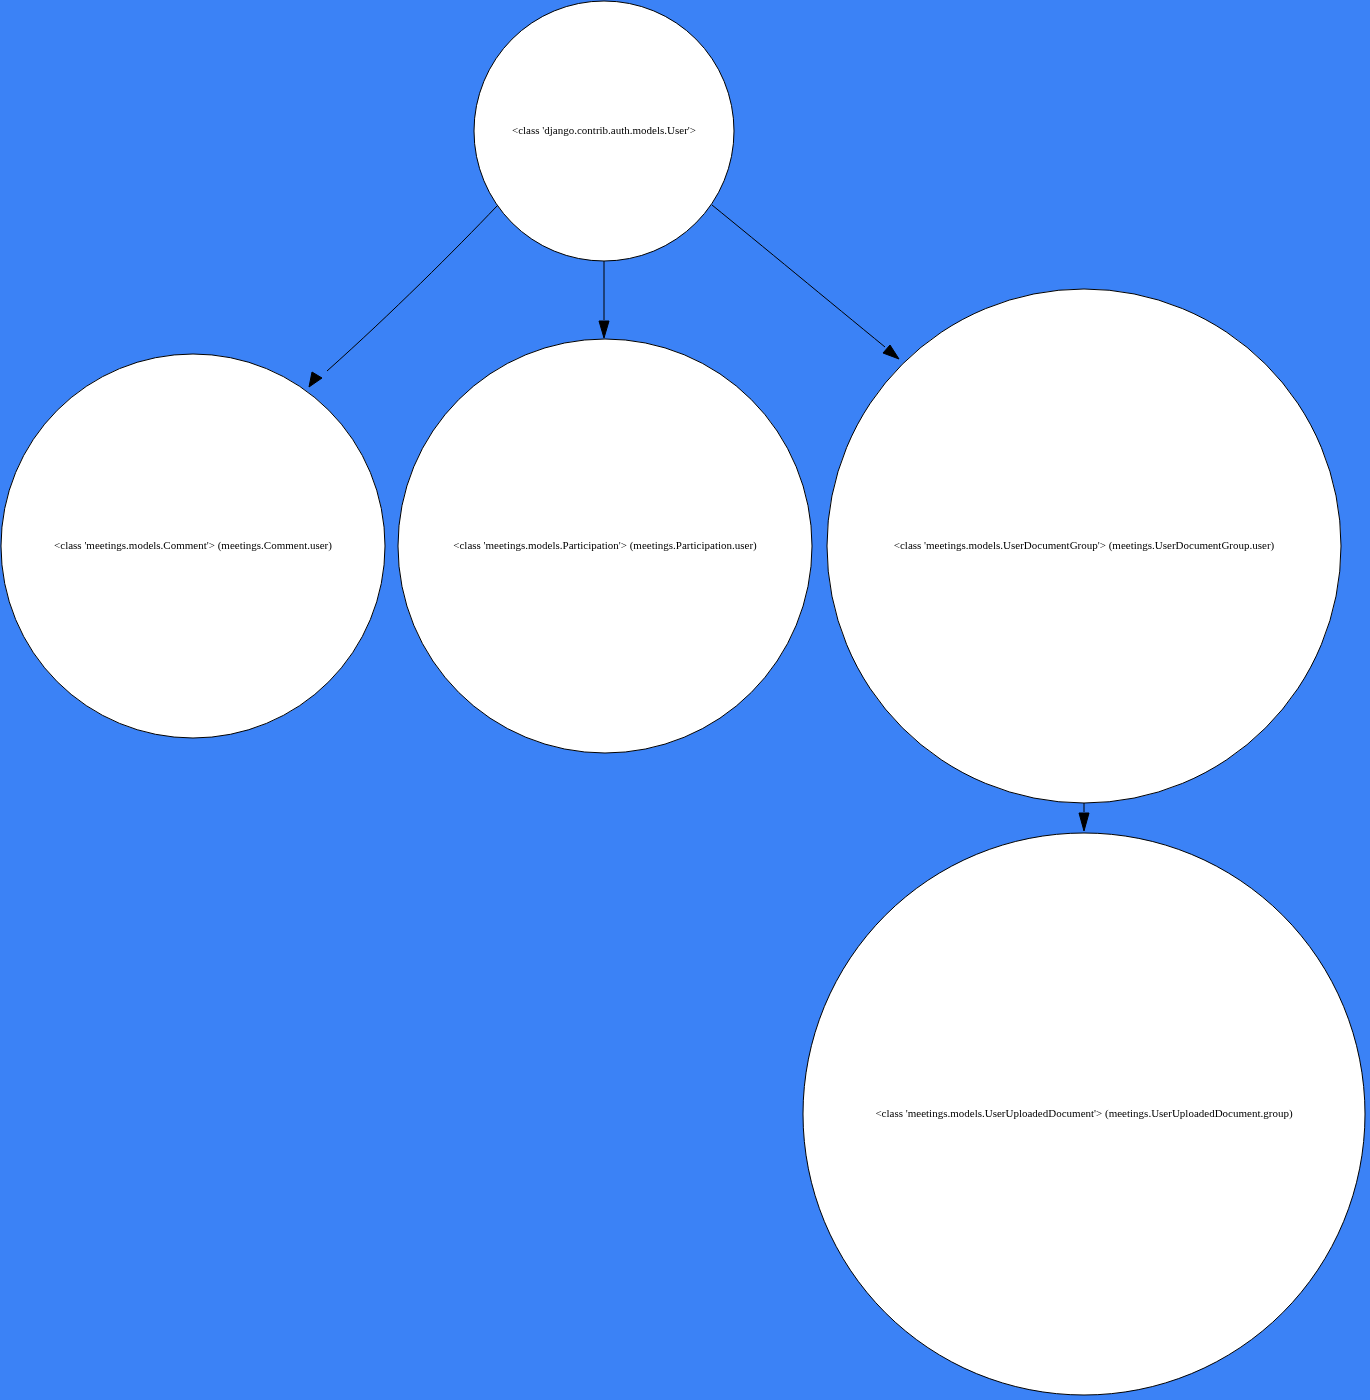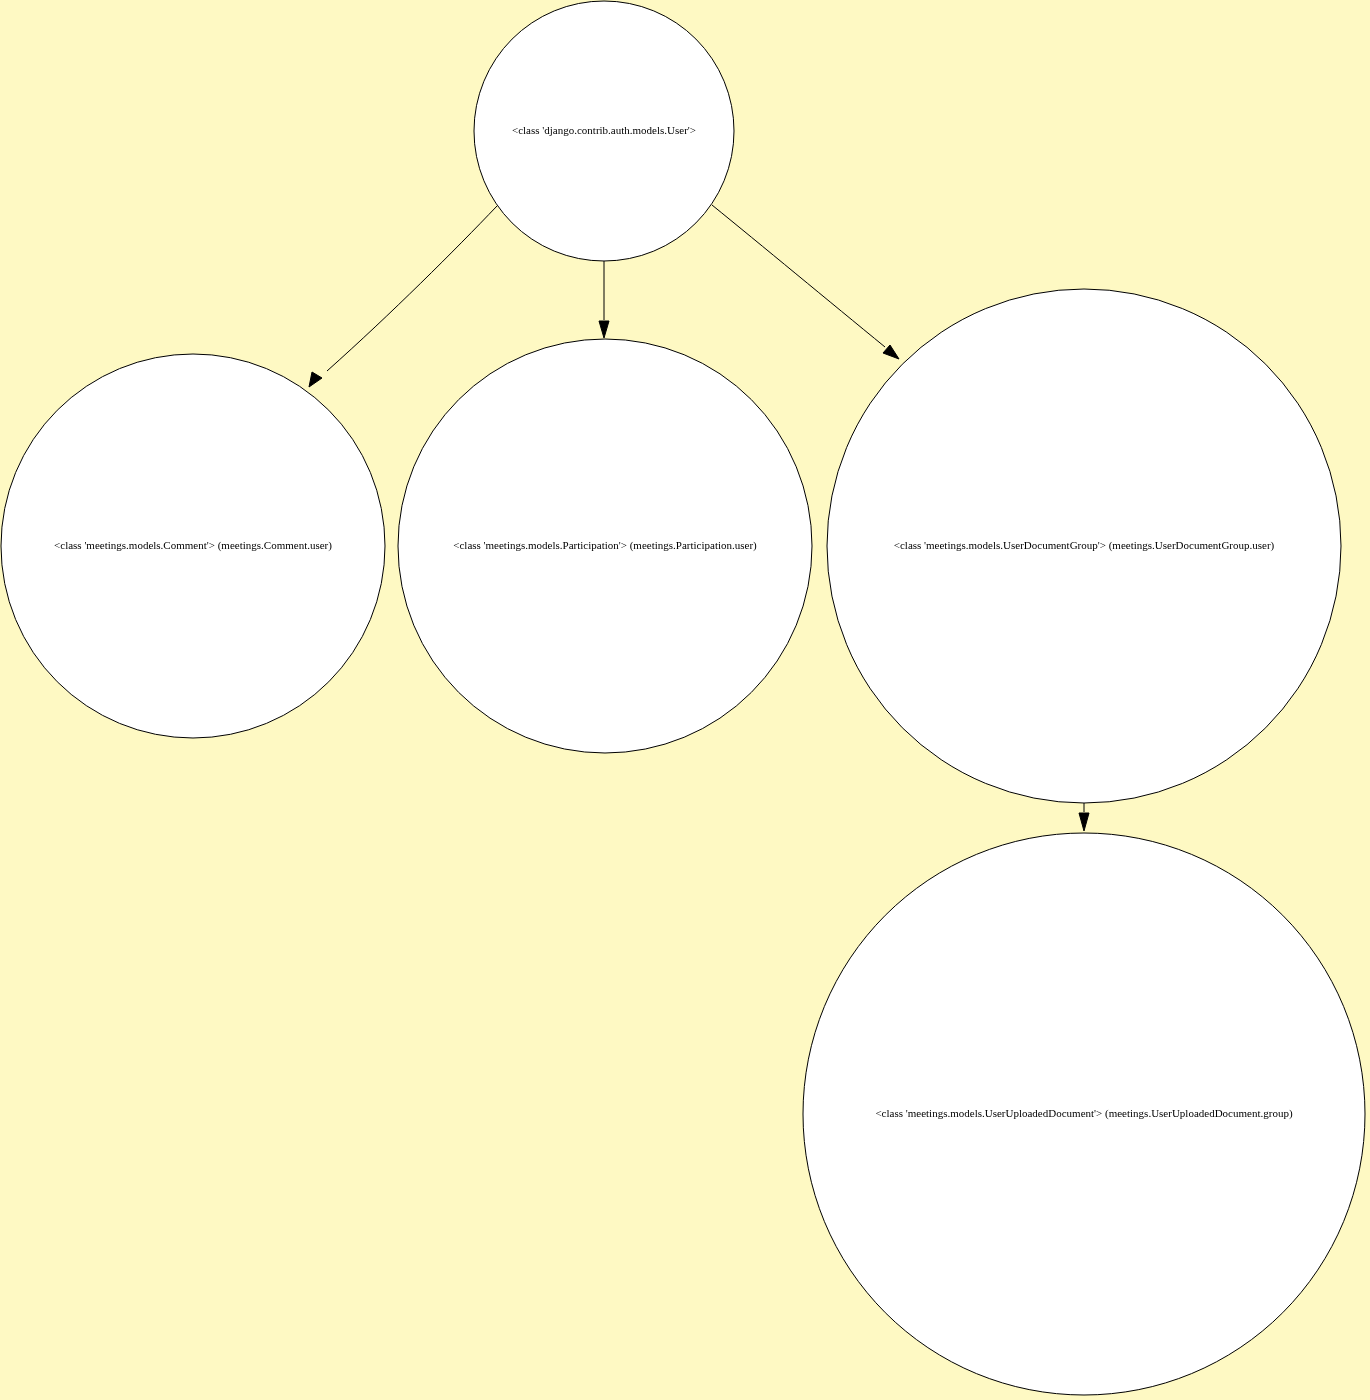--- a/index.html
+++ b/index.html
@@ -8,21 +8,21 @@
     padding: 0;
     background: #ffffff;
   }
   body {
     font-family: "Liberation Serif", "DejaVu Serif", serif;
   }
   #graph-canvas {
     position: relative;
     width: 1370px;
     height: 1400px;
-    background: #fef9c3;
+    background: #3b82f6;
     overflow: hidden;
   }
   #graph-svg {
     position: absolute;
     top: 0;
     left: 0;
     width: 1370px;
     height: 1400px;
   }
   .node-ellipse {

